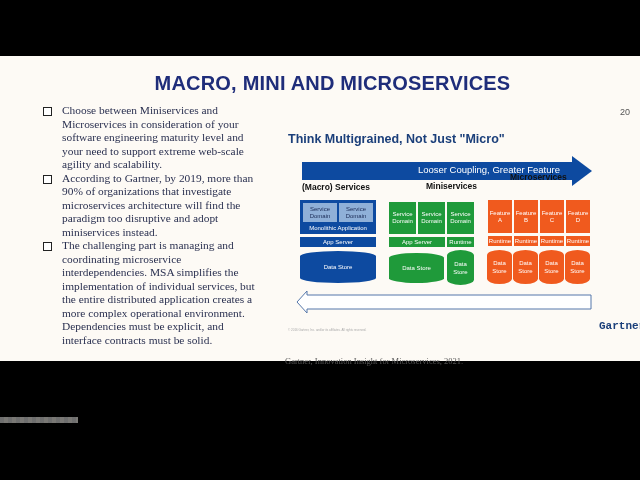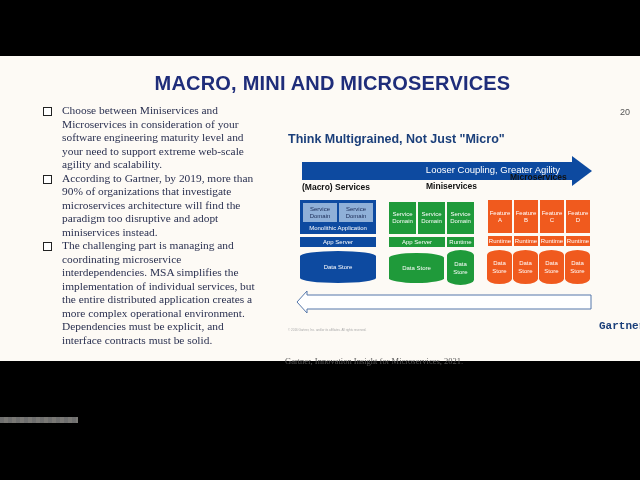--- a/index.html
+++ b/index.html
@@ -51,21 +51,21 @@
       <span>The challenging part is managing and coordinating microservice interdependencies. MSA simplifies the implementation of individual services, but the entire distributed application creates a more complex operational environment. Dependencies must be explicit, and interface contracts must be solid.</span>
     </div>
   </div>
 
   <div class="fig">
     <div class="fig-title">Think Multigrained, Not Just "Micro"</div>
 
     <div class="arrow-r">
       <div class="shaft"></div>
       <div class="head"></div>
-      <span class="lbl">Looser Coupling, Greater Agility</span>
+      <span class="lbl">Looser Coupling, Greater Feature</span>
     </div>
 
     <div class="col-h" style="left:22px;">(Macro) Services</div>
     <div class="col-h" style="left:126px;top:61px;padding-left:20px;">Miniservices</div>
     <div class="col-h" style="left:230px;top:52px;">Microservices</div>
 
     <div class="blk blue" style="left:20px;top:80px;width:76px;height:34px;"></div>
     <div class="blk lblue" style="left:23px;top:83px;width:34px;height:19px;">Service Domain</div>
     <div class="blk lblue" style="left:59px;top:83px;width:34px;height:19px;">Service Domain</div>
     <div class="blk" style="left:20px;top:103px;width:76px;height:10px;">Monolithic Application</div>

